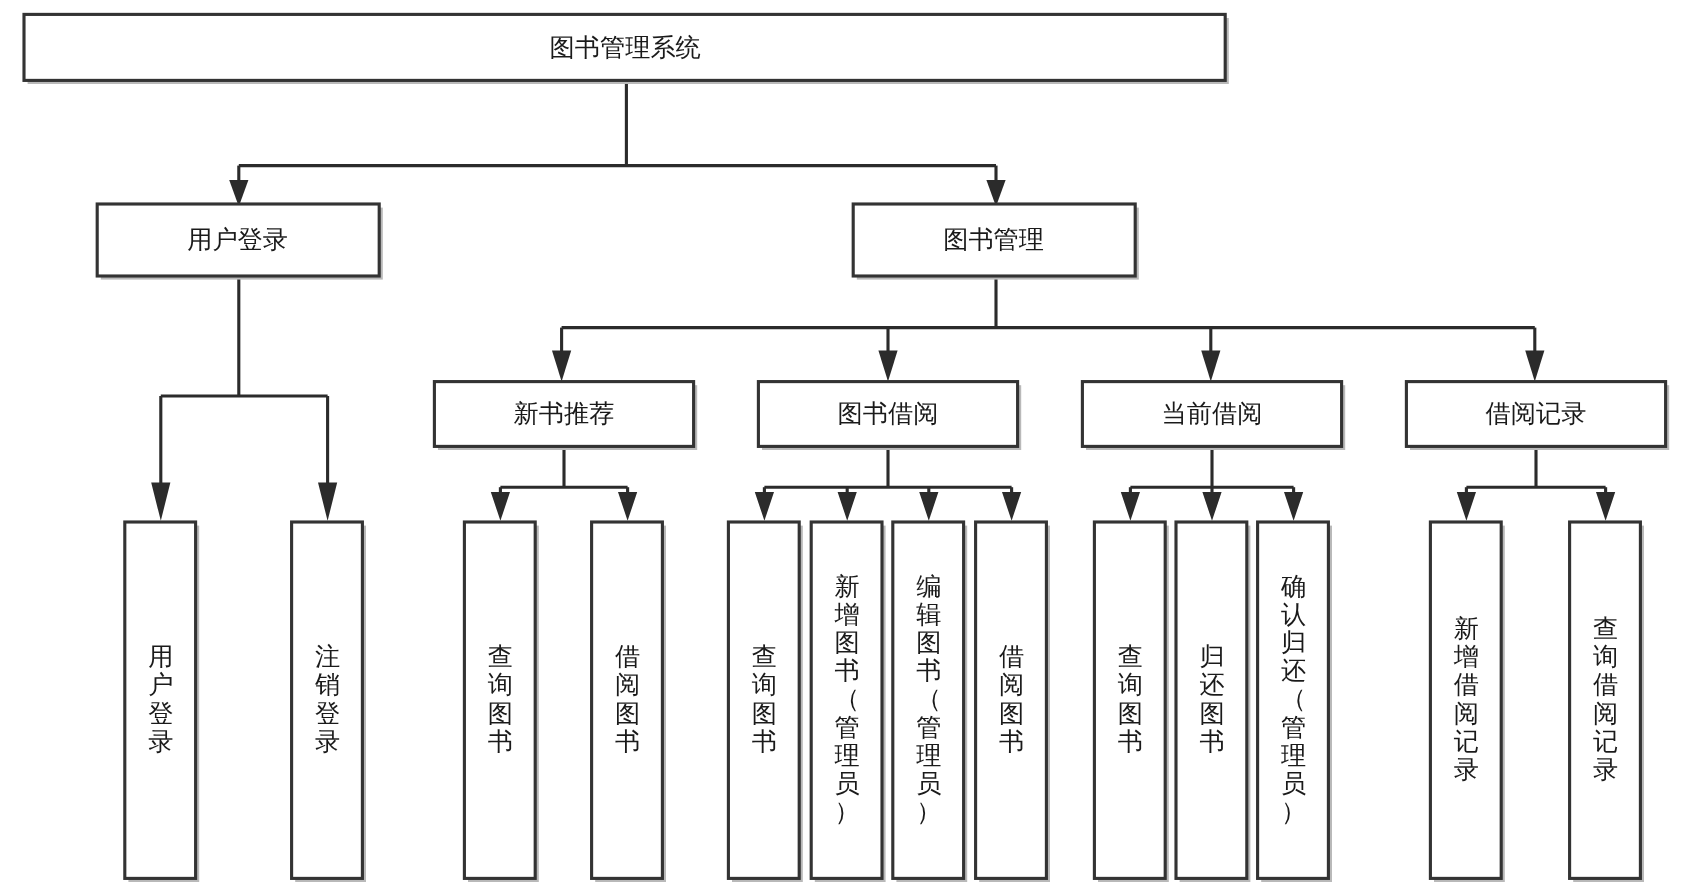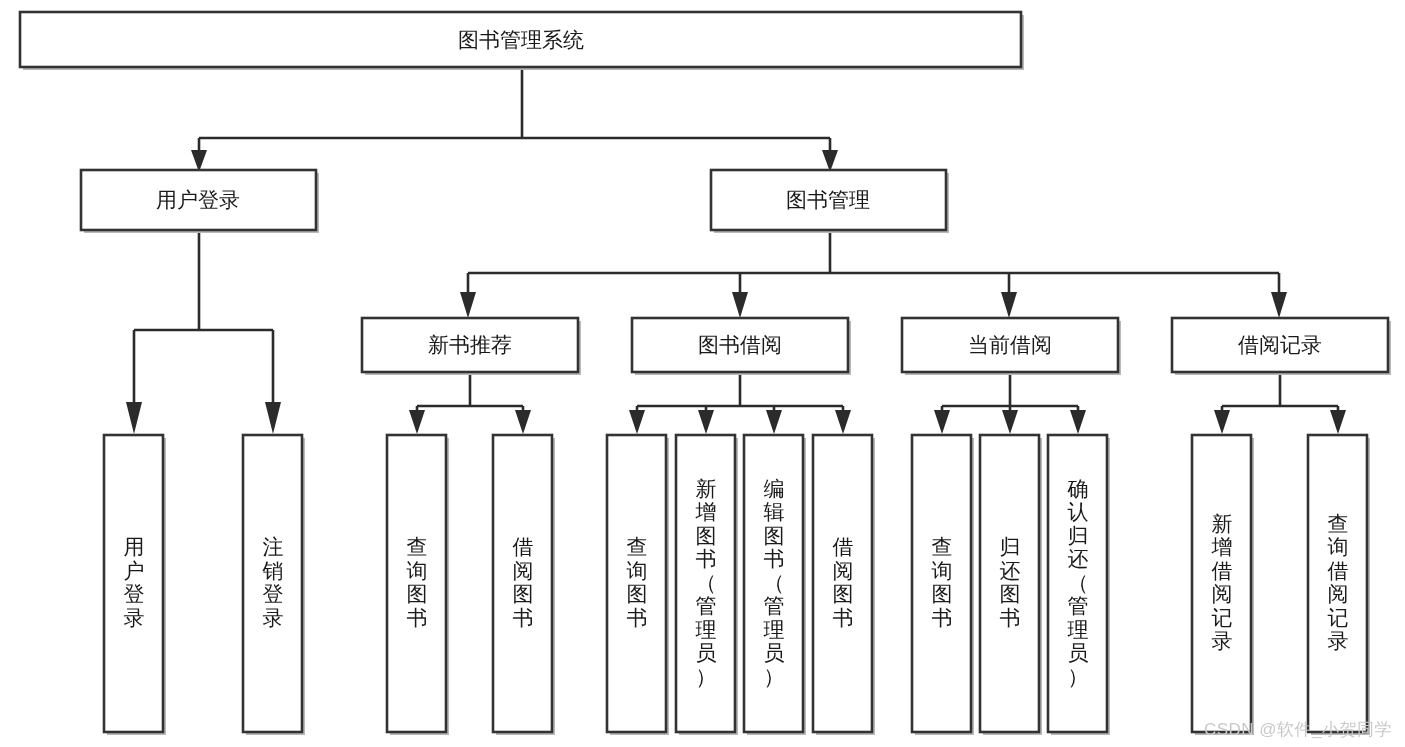--- a/index.html
+++ b/index.html
@@ -255,14 +255,13 @@
     </g>
 
     <g>
       <rect class="node-shadow" x="1311" y="438" width="59" height="297"></rect>
       <rect class="node-rect" x="1308" y="435" width="59" height="297"></rect>
       <text class="node-label-vertical"><tspan x="1338" y="530.83">查</tspan><tspan x="1338" y="554.33">询</tspan><tspan x="1338" y="577.83">借</tspan><tspan x="1338" y="601.33">阅</tspan><tspan x="1338" y="624.83">记</tspan><tspan x="1338" y="648.33">录</tspan></text>
     </g>
 
   </svg>
 
-  <div class="watermark">CSDN @软件_小贺同学</div>
 </div>
 
 </body></html>

